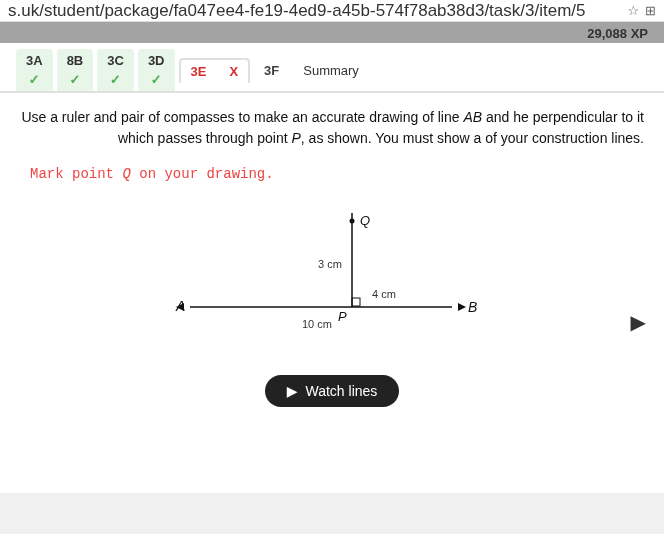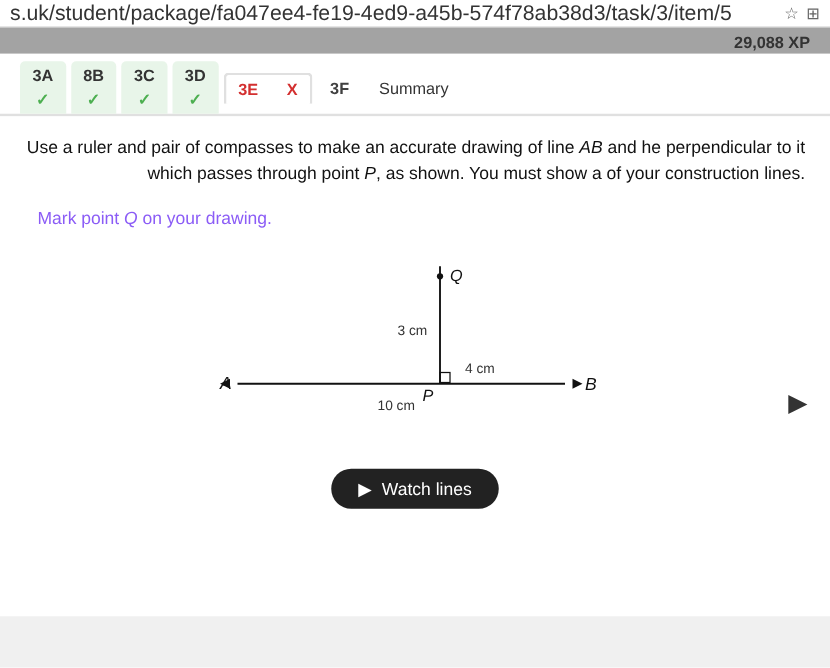--- a/index.html
+++ b/index.html
@@ -99,24 +99,25 @@
       color: #111;
       text-align: right;
       line-height: 1.5;
       margin-bottom: 14px;
     }
     .question-text span.math {
       font-style: italic;
     }
     .sub-question {
       font-size: 14px;
-      color: #8b5cf6;
+      color: #ef4444;
       line-height: 1.6;
       margin-bottom: 4px;
       padding-left: 10px;
+      font-family: Liberation Mono, monospace;
     }
     .diagram-area {
       display: flex;
       justify-content: center;
       align-items: center;
       margin: 18px 0 12px 0;
       position: relative;
     }
     .diagram-svg {
       width: 340px;

